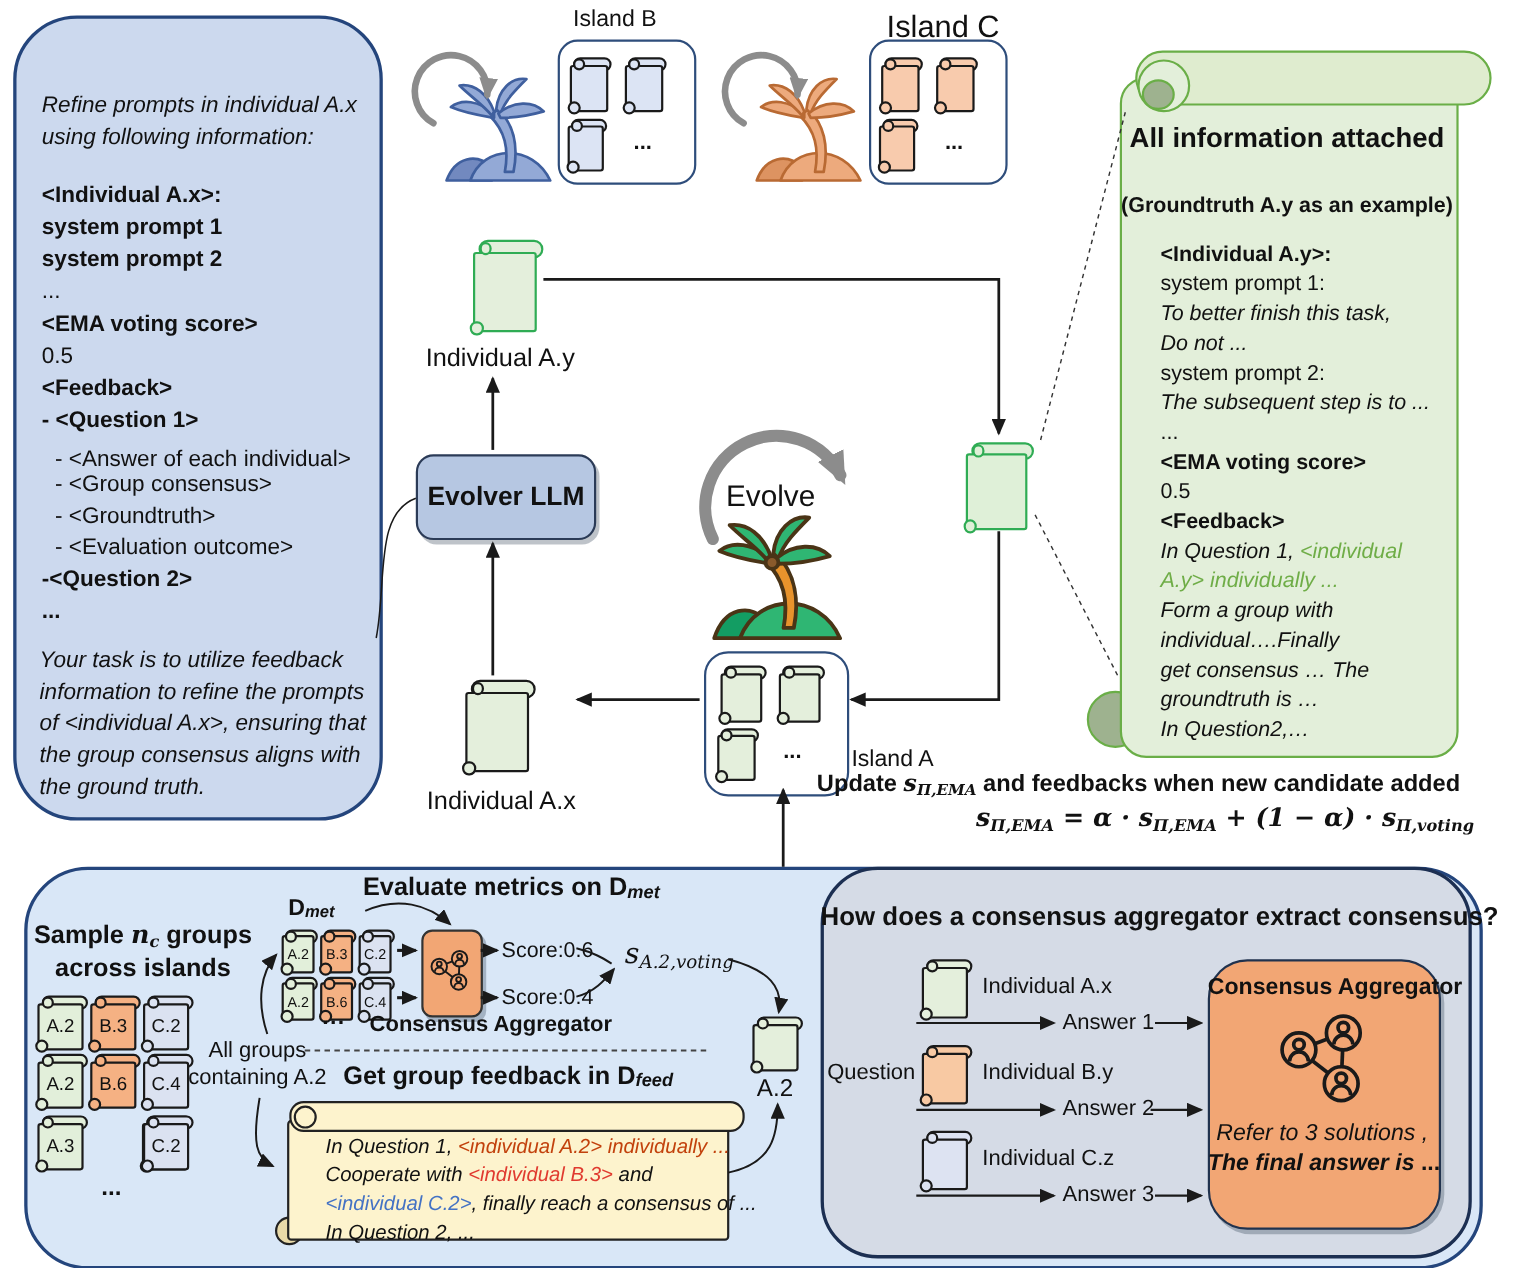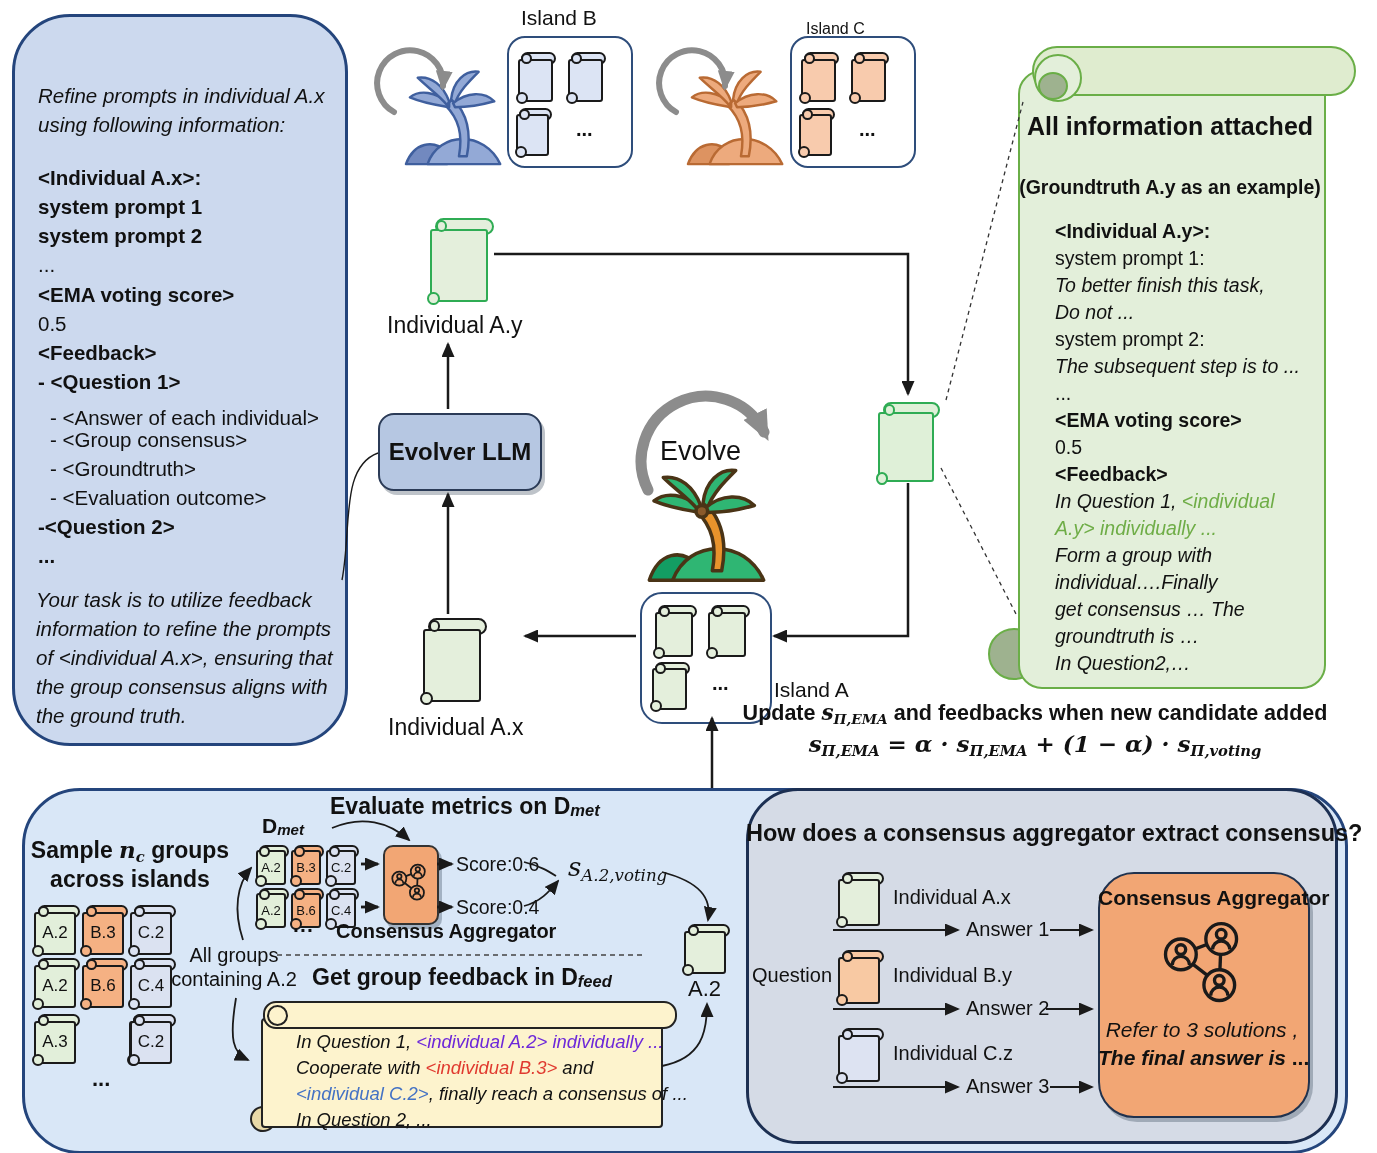--- a/index.html
+++ b/index.html
@@ -3,21 +3,21 @@
 <meta charset="utf-8">
 <style>
   html,body{margin:0;padding:0;background:#ffffff;}
   #canvas{position:relative;width:1377px;height:1153px;background:#ffffff;
           font-family:"Liberation Sans","DejaVu Sans",sans-serif;color:#111;overflow:hidden;}
   .abs{position:absolute;}
   .t{position:absolute;white-space:nowrap;line-height:1.18;}
   .b{font-weight:bold;}
   .i{font-style:italic;}
   .ctr{text-align:center;}
-  .math{font-family:"DejaVu Serif","Liberation Serif",serif;font-style:italic;}
+  .math{font-family:"DejaVu Serif","Liberation Serif",serif;font-style:italic;text-align:right;}
   .msub{font-size:0.64em;vertical-align:-0.28em;}
   .hsub{font-style:italic;font-size:0.72em;vertical-align:-0.12em;}
   
   .panel{position:absolute;border:3px solid #24457c;border-radius:58px;}
   
   .scr{position:absolute;}
   .scr>.bd{position:absolute;left:0;right:9%;top:13%;bottom:0;background:var(--f);border:2px solid var(--s);border-radius:3px;}
   .scr>.tp{position:absolute;left:8%;right:0;top:0;height:15%;min-height:9px;background:var(--f);border:2px solid var(--s);border-radius:99px;}
   .scr>.ct{position:absolute;left:9%;top:2%;width:12%;height:10%;min-width:7px;min-height:7px;background:var(--f);border:2px solid var(--s);border-radius:50%;}
   .scr>.cb{position:absolute;left:-4%;bottom:-4%;width:13%;height:11%;min-width:8px;min-height:8px;background:var(--f);border:2px solid var(--s);border-radius:50%;}
@@ -82,21 +82,21 @@
       <div class="cb"></div>
     </div>
   <div class="scr" style="left:516px;top:108px;width:36px;height:48px;--f:#dce4f4;--s:#1a1a1a;">
       <div class="tp"></div>
       <div class="bd"></div>
       <div class="ct"></div>
       <div class="cb"></div>
     </div>
   <div class="t b" style="left:576px;top:118px;font-size:20px;">...</div>
 
-  <div class="t" style="left:806px;top:20px;font-size:16px;text-align:center;">Island C</div>
+  <div class="t" style="left:806px;top:8px;font-size:28px;text-align:center;">Island C</div>
   <svg class="abs" style="left:680px;top:62px;" width="118" height="108" viewBox="0 0 120 110">
     <g stroke="#b96a33" stroke-width="2.5" stroke-linejoin="round">
       <path d="M8 104 C16 82 36 78 50 92 L50 104 Z" fill="#dd9361"></path>
       <path d="M30 104 C42 70 88 70 104 104 Z" fill="#edaa7d"></path>
       <path d="M62 96 C66 74 62 58 48 44 L56 38 C72 54 74 76 70 96 Z" fill="#edaa7d"></path>
       <path d="M52 42 C38 30 22 28 12 36 C26 42 40 44 52 46 Z" fill="#edaa7d"></path>
       <path d="M52 40 C46 24 34 14 20 16 C30 26 42 34 50 44 Z" fill="#edaa7d"></path>
       <path d="M54 38 C56 20 68 8 82 10 C72 20 62 30 58 42 Z" fill="#edaa7d"></path>
       <path d="M56 42 C70 30 88 30 98 40 C84 44 70 46 58 46 Z" fill="#edaa7d"></path>
     </g>
@@ -374,21 +374,21 @@
 
   <div class="t b" style="left:312px;top:964px;font-size:23px;">
     <span>Get group feedback in D</span><span class="hsub b">feed</span>
   </div>
 
   <div class="abs" style="left:250px;top:1106px;width:22px;height:22px;background:#e8d9a8;border:2px solid #222;border-radius:50%;"></div>
   <div class="abs" style="left:261px;top:1018px;width:398px;height:106px;background:#fdf3cd;border:2px solid #222;border-radius:4px;"></div>
   <div class="abs" style="left:263px;top:1001px;width:410px;height:24px;background:#fdf3cd;border:2px solid #222;border-radius:13px;"></div>
   <div class="abs" style="left:267px;top:1005px;width:17px;height:17px;background:#fdf3cd;border:2px solid #222;border-radius:50%;"></div>
   <div class="t i" style="left:296px;top:1031px;font-size:18.5px;">
-    <span>In Question 1, </span><span style="color:#6d28d9;">&lt;individual A.2&gt; individually ...</span>
+    <span>In Question 1, </span><span style="color:#c2410c;">&lt;individual A.2&gt; individually ...</span>
   </div>
   <div class="t i" style="left:296px;top:1057px;font-size:18.5px;">
     <span>Cooperate with </span><span style="color:#e03a2f;">&lt;individual B.3&gt;</span><span> and</span>
   </div>
   <div class="t i" style="left:296px;top:1083px;font-size:18.5px;">
     <span style="color:#4472c4;">&lt;individual C.2&gt;</span><span>, finally reach a consensus of ...</span>
   </div>
   <div class="t i" style="left:296px;top:1109px;font-size:18.5px;">In Question 2, ...</div>
 
   <div class="scr" style="left:684px;top:924px;width:46px;height:50px;--f:#e4efdc;--s:#1a1a1a;">

